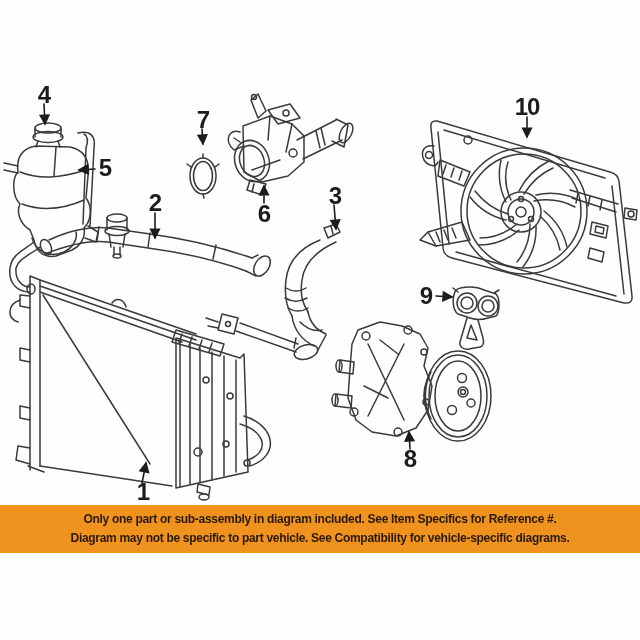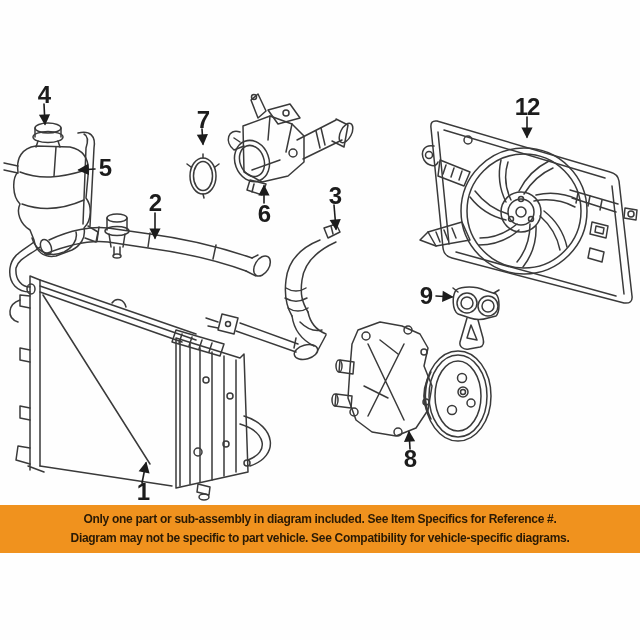--- a/index.html
+++ b/index.html
@@ -252,20 +252,20 @@
 
   <span class="co" style="left:143px;top:492px">1</span>
   <span class="co" style="left:155px;top:203px">2</span>
   <span class="co" style="left:335px;top:196px">3</span>
   <span class="co" style="left:44px;top:95px">4</span>
   <span class="co" style="left:105px;top:168px">5</span>
   <span class="co" style="left:264px;top:214px">6</span>
   <span class="co" style="left:203px;top:120px">7</span>
   <span class="co" style="left:410px;top:459px">8</span>
   <span class="co" style="left:426px;top:296px">9</span>
-  <span class="co" style="left:527px;top:107px">12</span>
+  <span class="co" style="left:527px;top:107px">10</span>
 
   <div class="banner">
     <div class="bline">Only one part or sub-assembly in diagram included. See Item Specifics for Reference #.</div>
     <div class="bline">Diagram may not be specific to part vehicle. See Compatibility for vehicle-specific diagrams.</div>
   </div>
 
 </div>
 
 </body></html>

